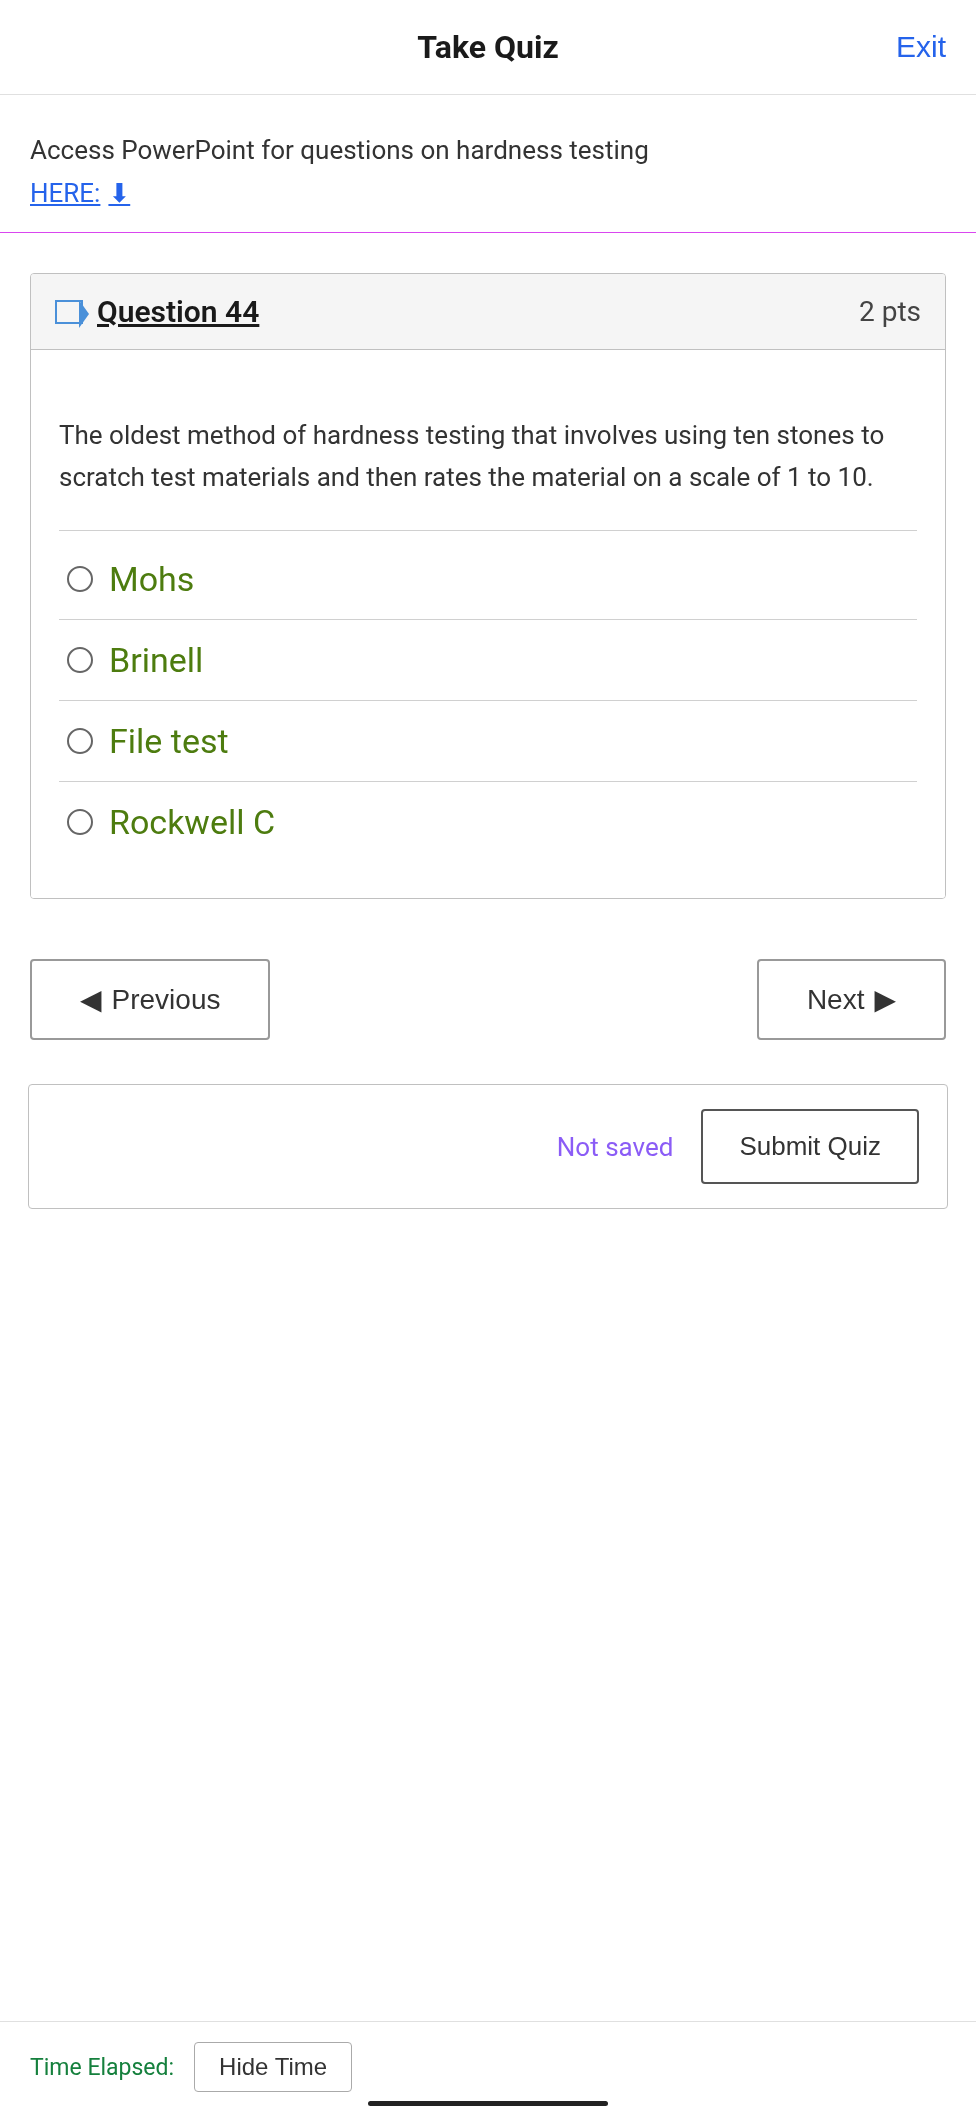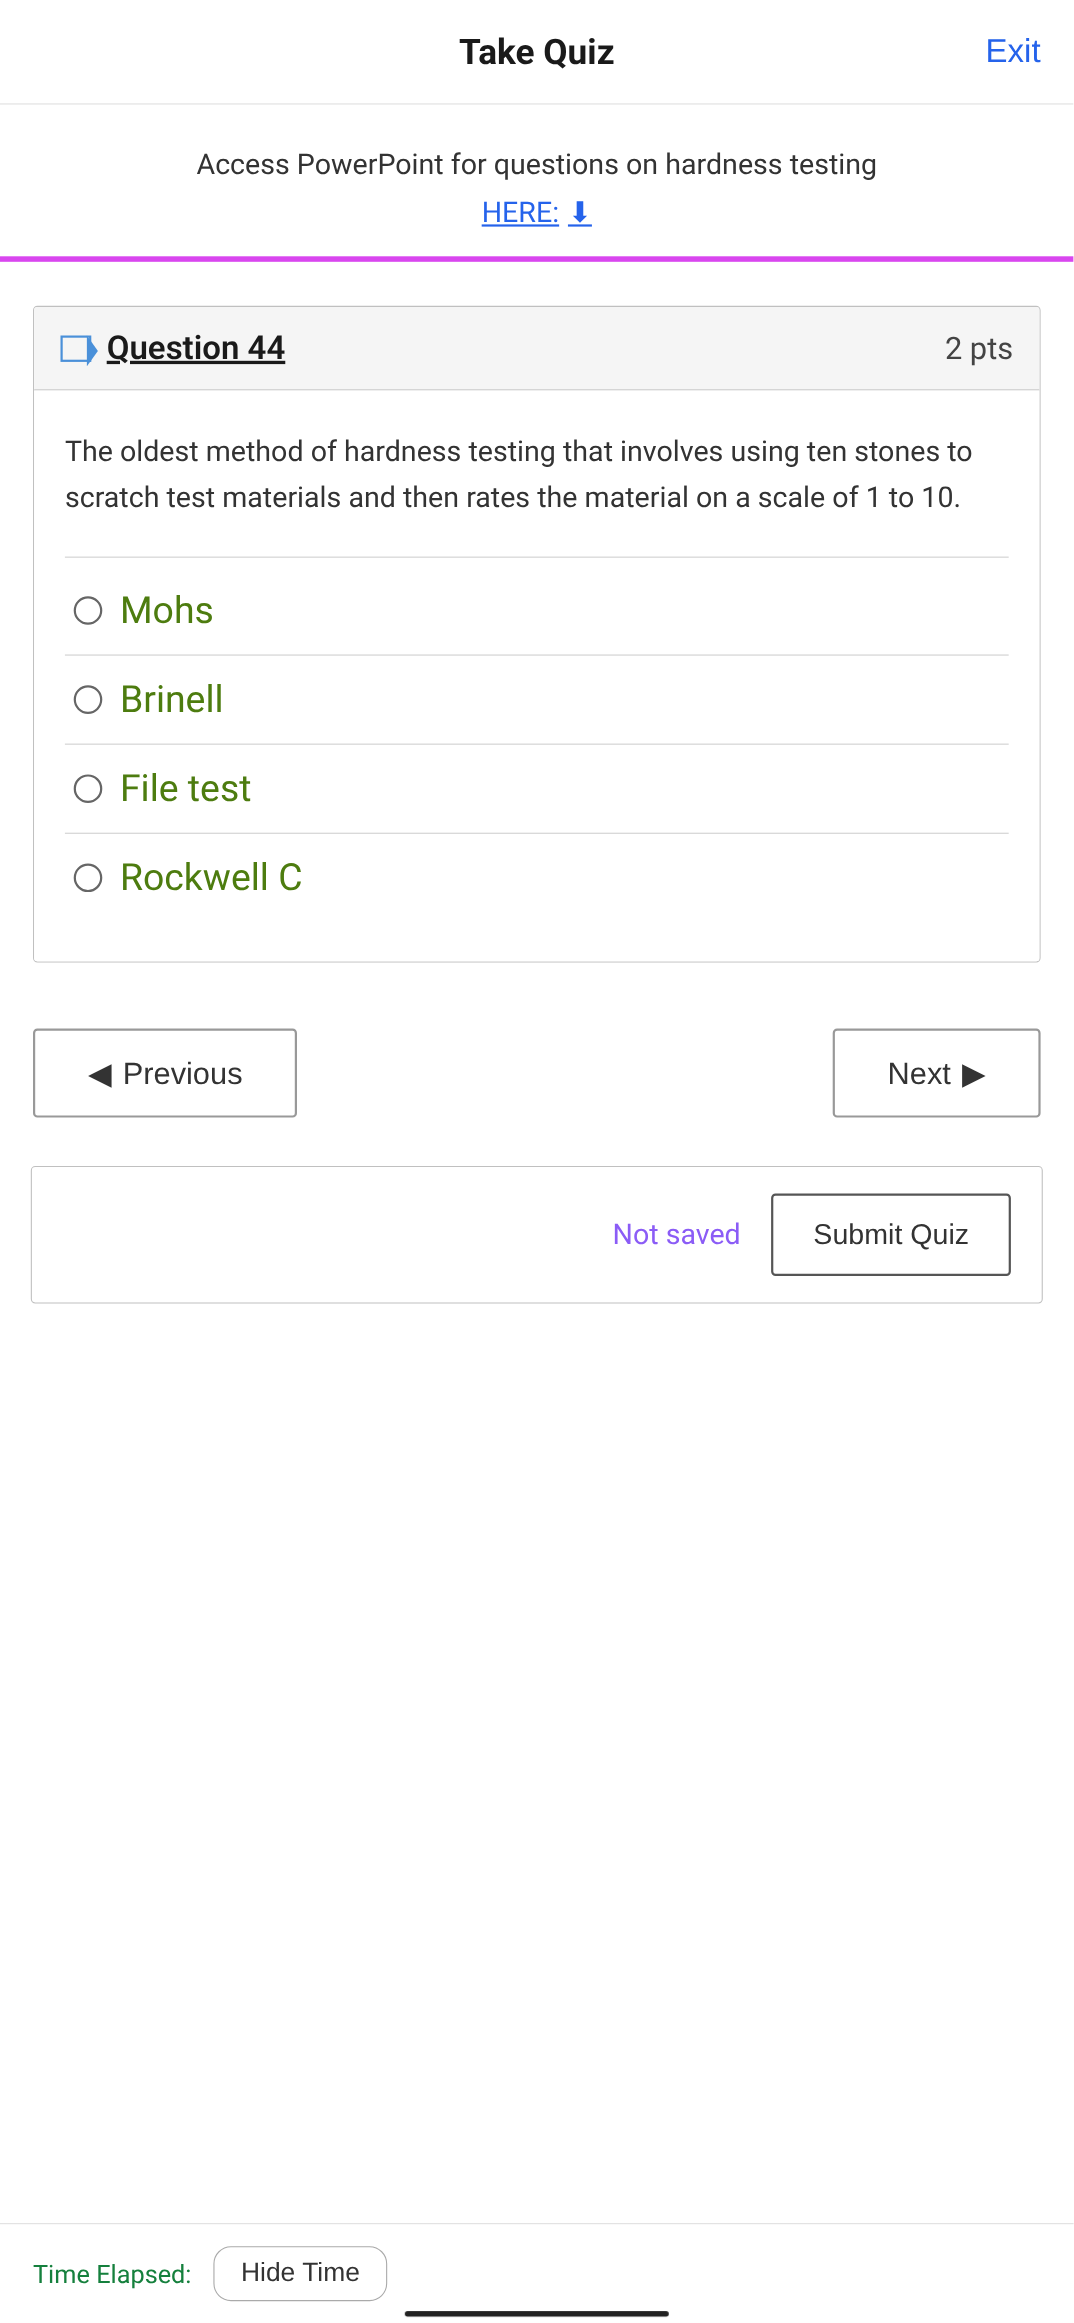--- a/index.html
+++ b/index.html
@@ -41,22 +41,21 @@
       color: #2563eb;
       background: none;
       border: none;
       cursor: pointer;
       font-weight: 400;
     }
 
     
     .access-section {
       padding: 36px 30px 24px 30px;
-      border-bottom: 5px solid #d946ef;
-      text-align: center;
+      border-bottom: 1px solid #d946ef;
     }
 
     .access-text {
       font-size: 26px;
       color: #333;
       line-height: 1.5;
       margin-bottom: 8px;
     }
 
     .access-link {
@@ -134,20 +133,21 @@
     .question-body {
       background: #ffffff;
       padding: 36px 28px;
     }
 
     .question-text {
       font-size: 26px;
       color: #333;
       line-height: 1.6;
       margin-bottom: 32px;
+      margin-top: 29px;
     }
 
     
     .divider {
       height: 1px;
       background: #d0d0d0;
       margin: 0 0 8px 0;
     }
 
     
@@ -259,21 +259,21 @@
     .time-elapsed-label {
       font-size: 23px;
       color: #15803d;
     }
 
     .hide-time-btn {
       padding: 10px 24px;
       font-size: 24px;
       border: 1px solid #aaa;
       background: white;
-      border-radius: 16px;
+      border-radius: 4px;
       cursor: pointer;
       color: #333;
     }
 
     .home-indicator {
       position: fixed;
       bottom: 6px;
       left: 50%;
       transform: translateX(-50%);
       width: 240px;

